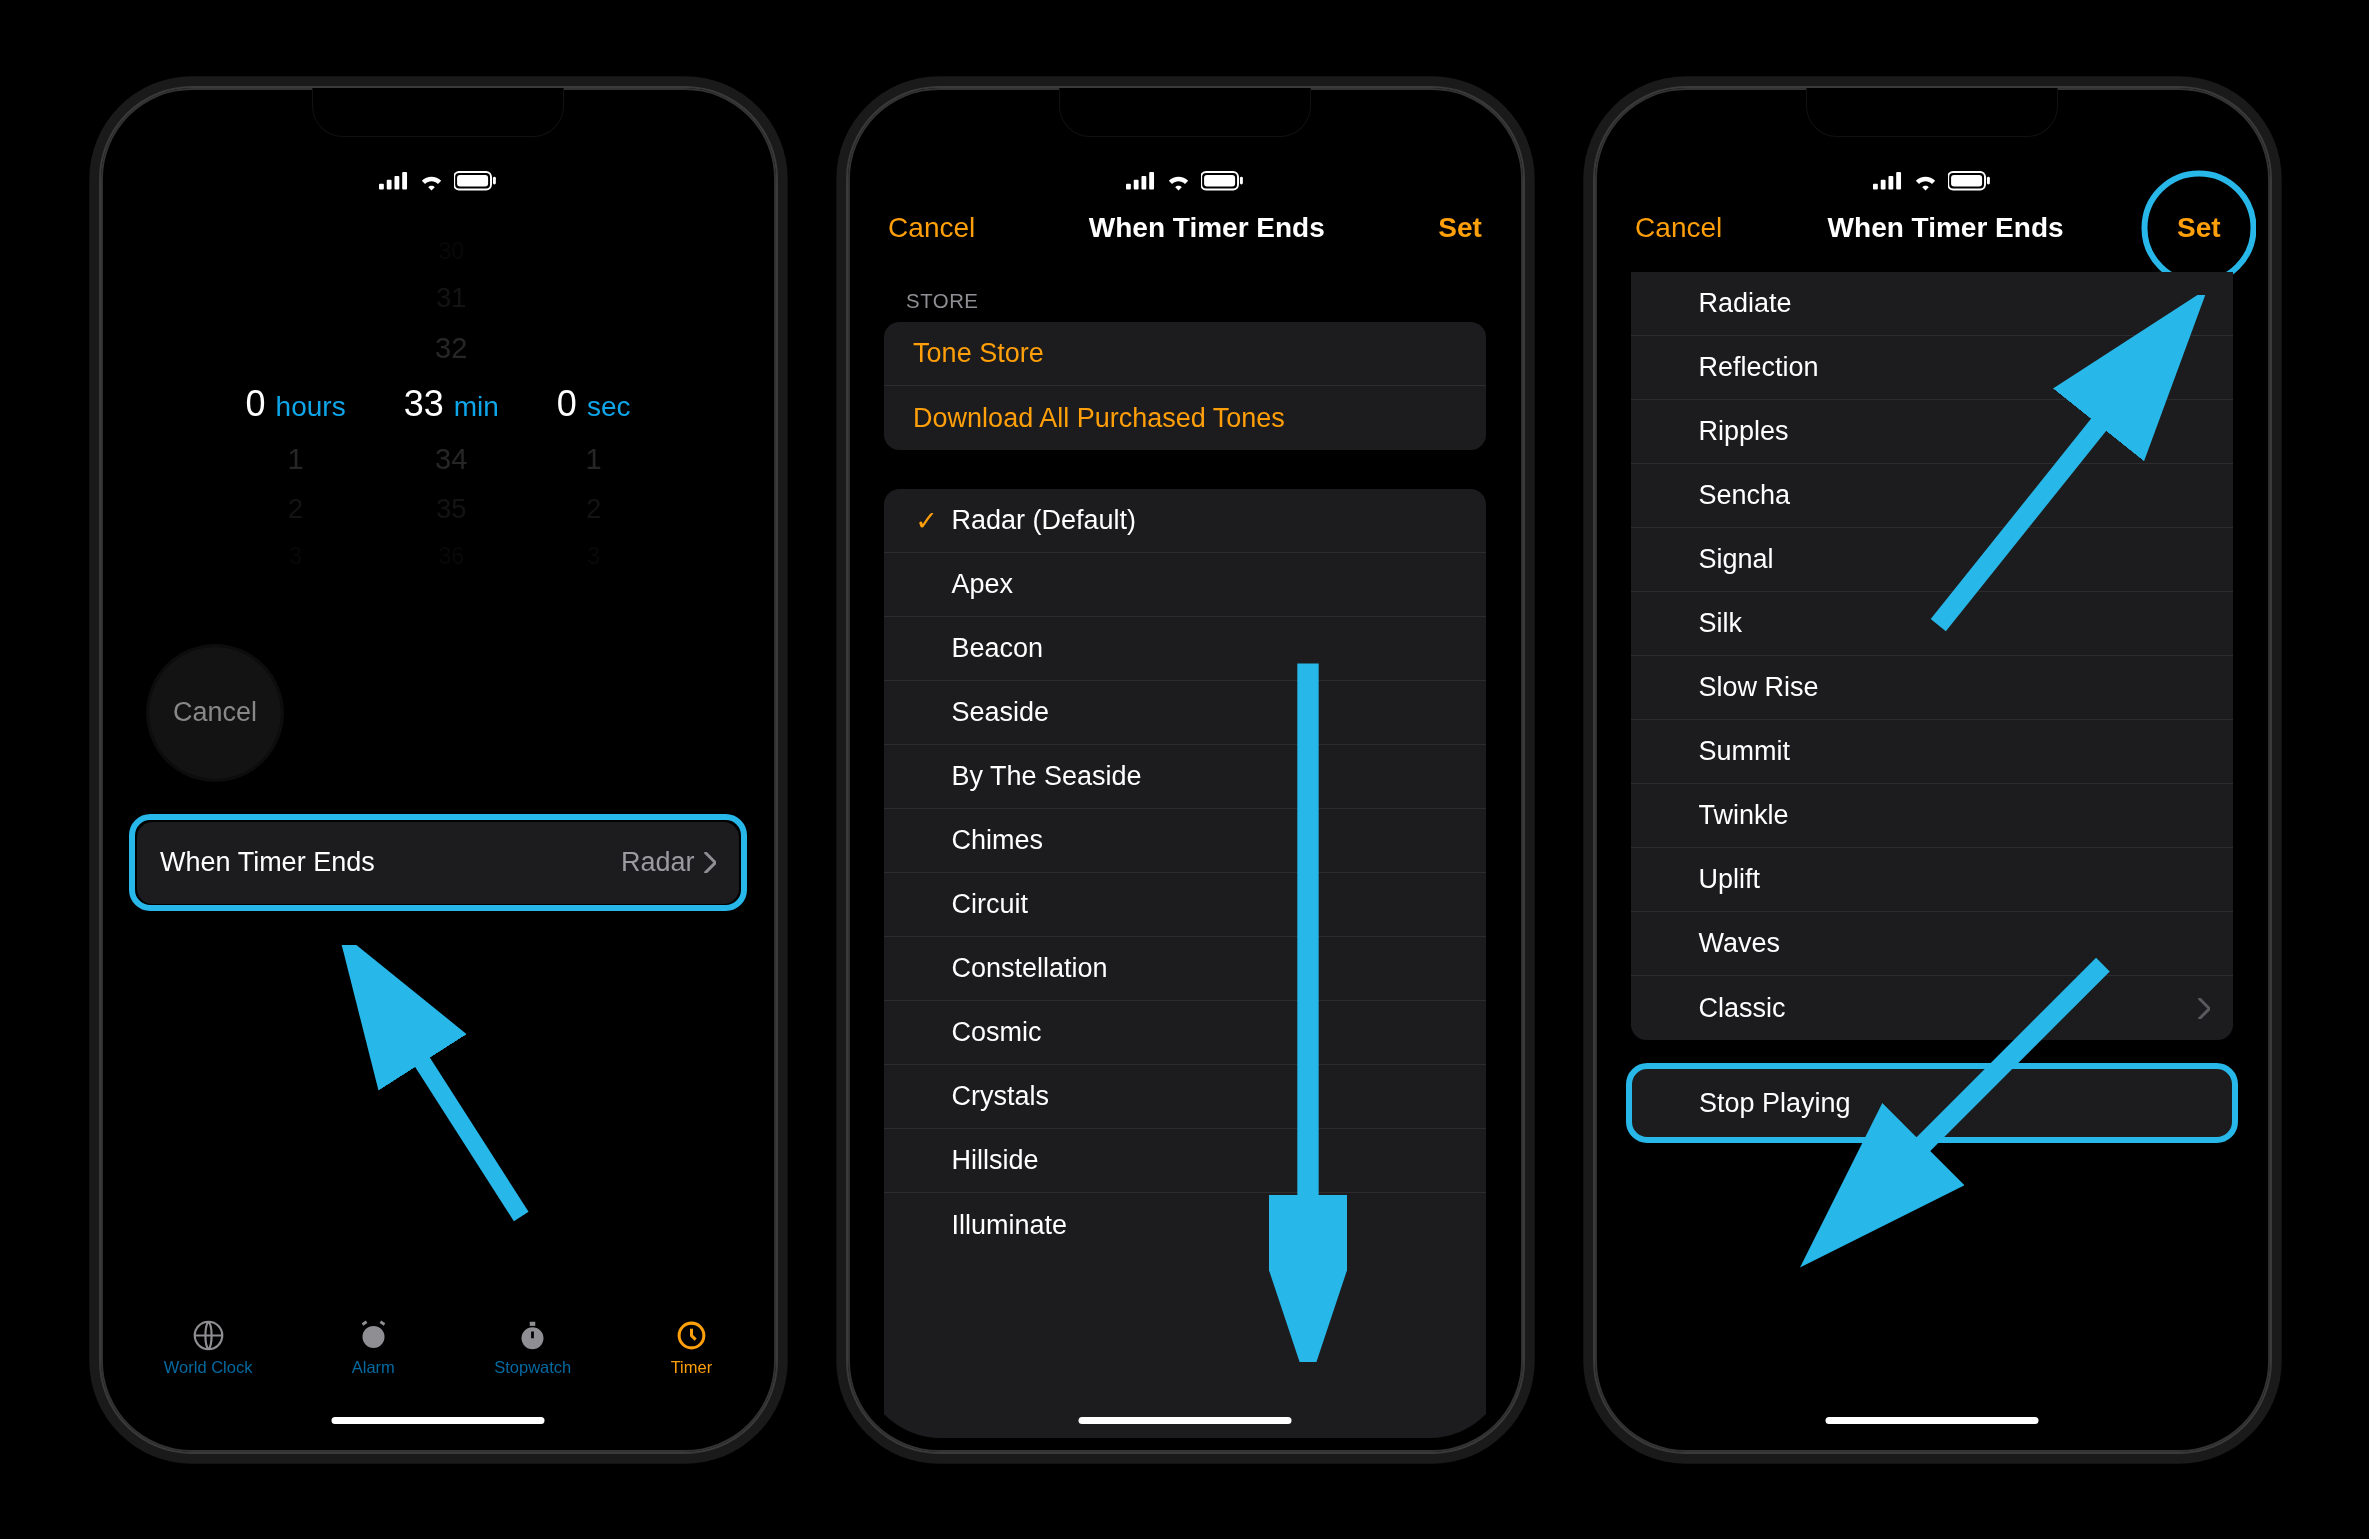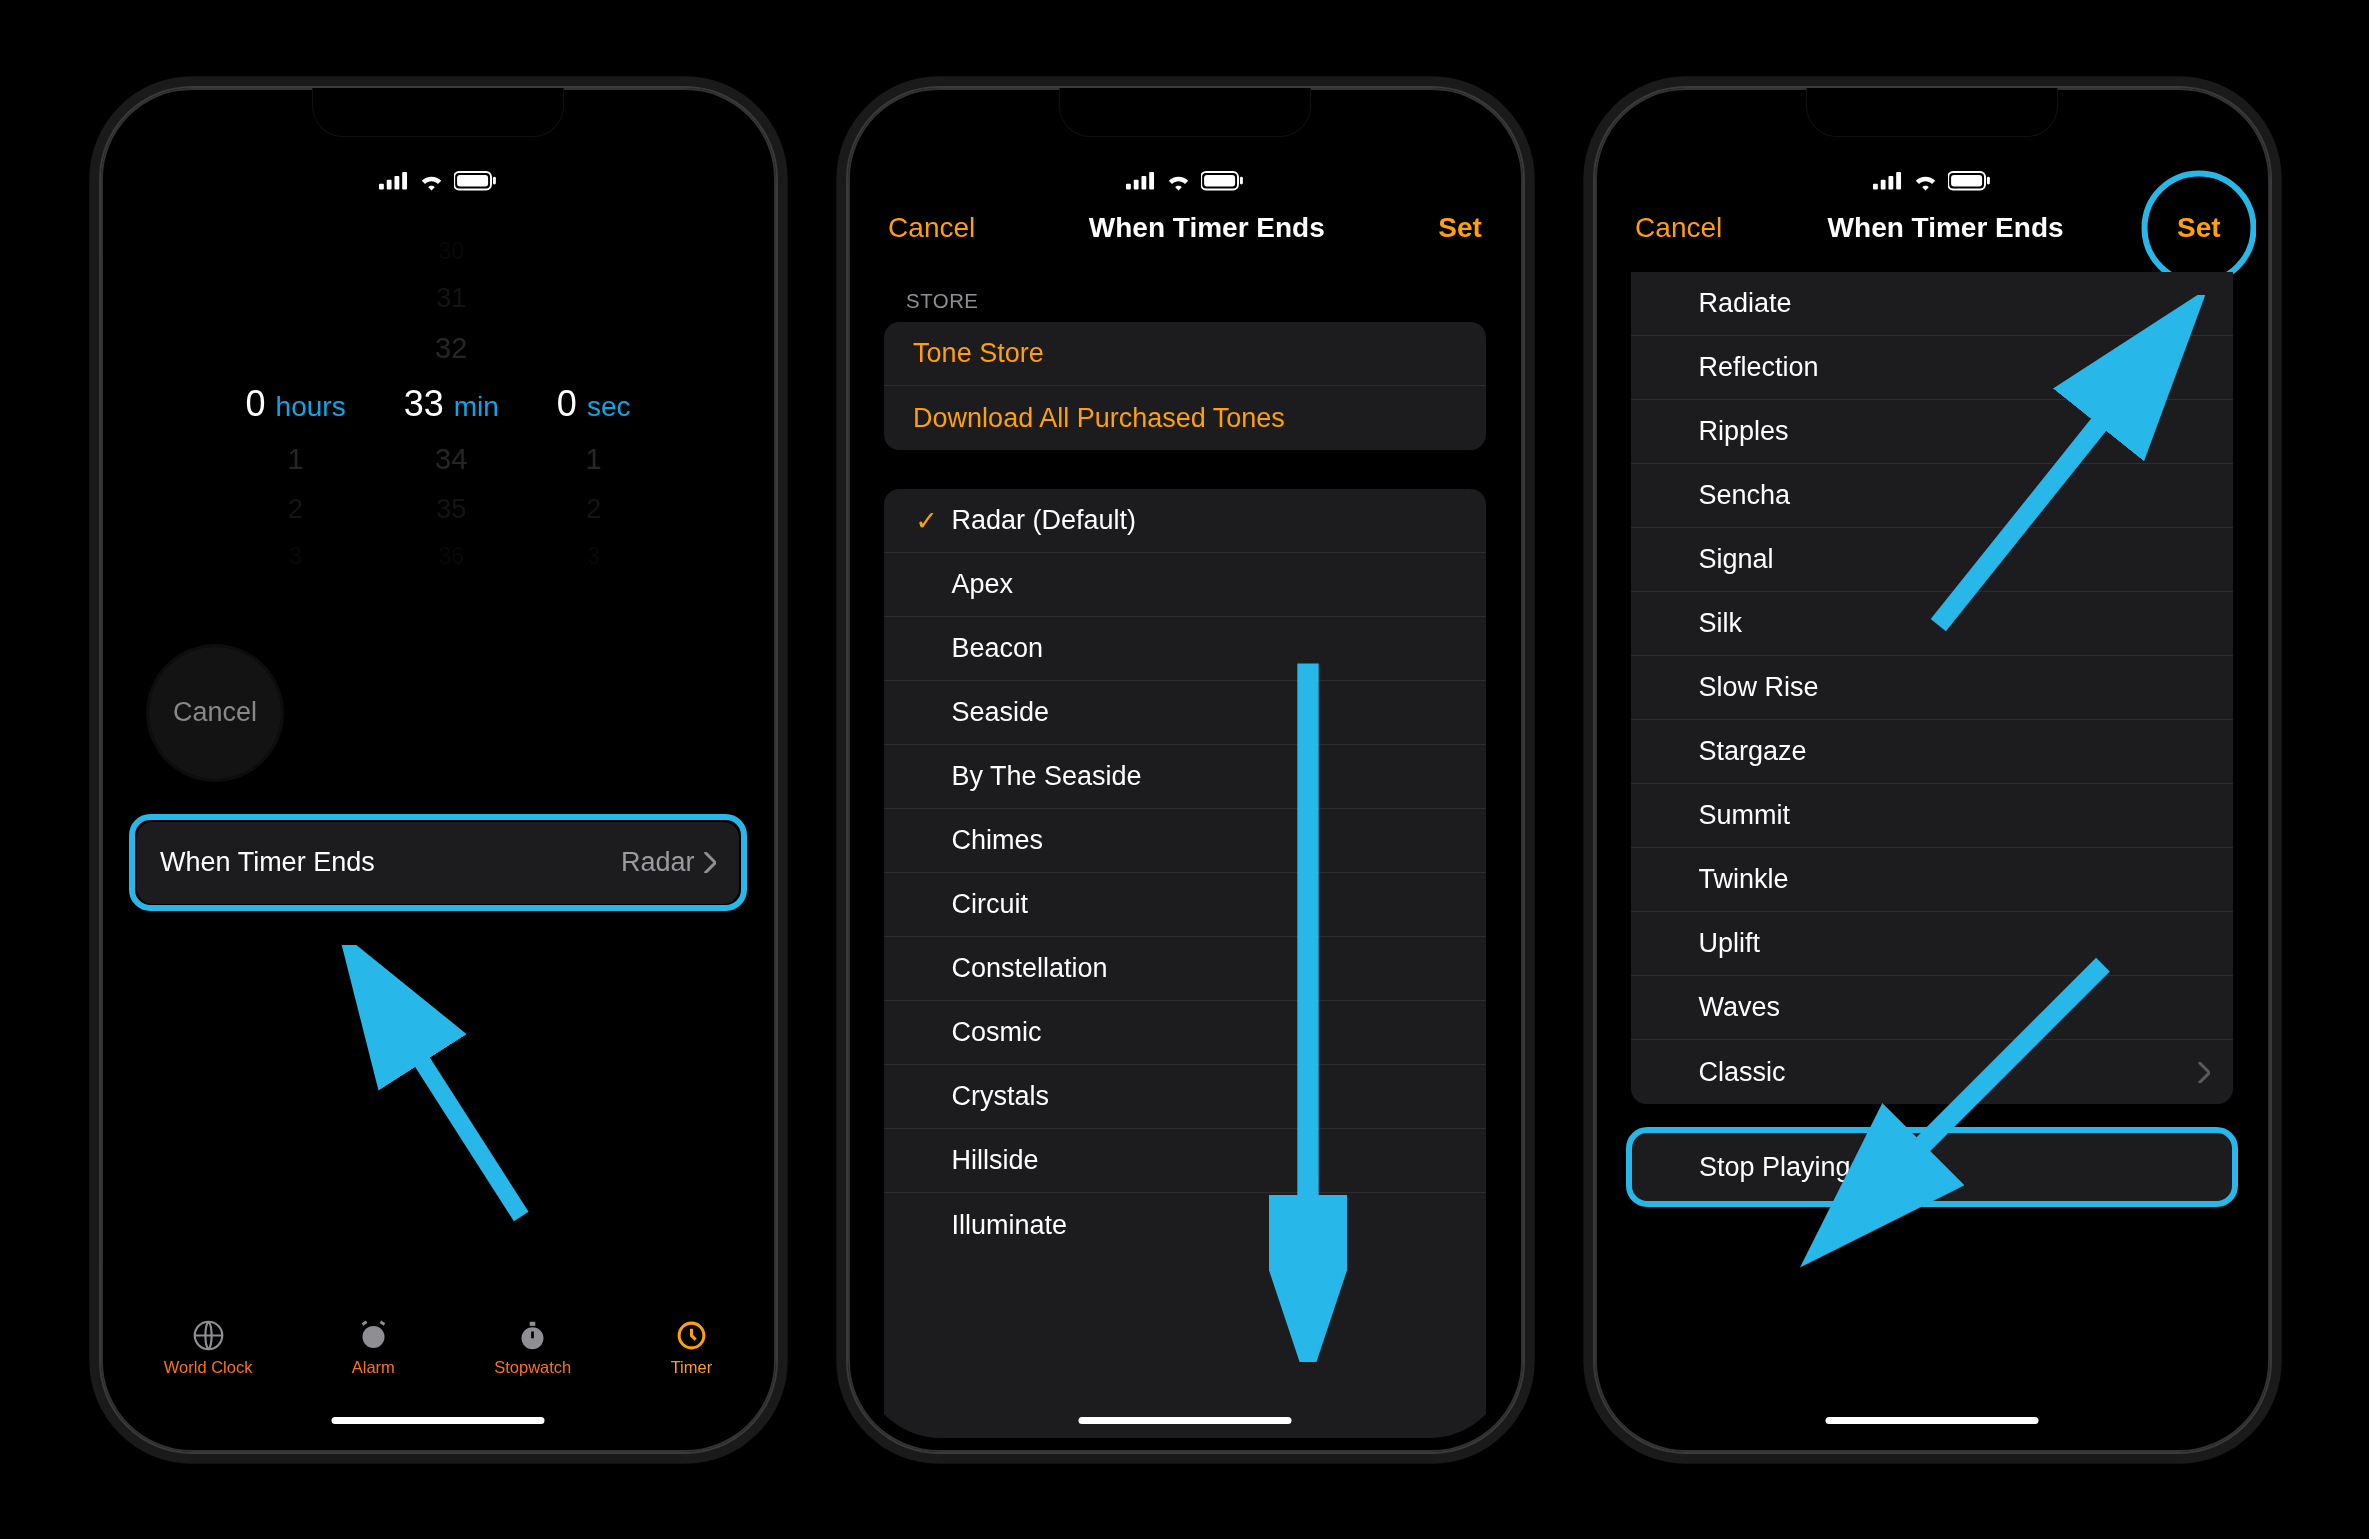--- a/index.html
+++ b/index.html
@@ -146,21 +146,21 @@
     bottom:0; left:0; right:0;
     height:136px;
     display:flex;
     justify-content:space-around;
     align-items:flex-start;
     padding-top:13.6px;
     background:#000;
   }
   .tab-item {
     display:flex; flex-direction:column; align-items:center; gap:3.9px;
-    color:#f97316; font-size:16.5px;
+    color:#0369a1; font-size:16.5px;
   }
   .tab-item.active { color:#ff9f0a; }
   .tab-ico { width:39px; height:39px; display:flex; align-items:center; justify-content:center;}
 
   .home-indicator {
     position:absolute;
     bottom:13.6px; left:50%;
     transform:translateX(-50%);
     width:213px; height:7.8px;
     background:#fff;
@@ -573,24 +573,20 @@
         <div class="list-row white">
           <span class="check-slot"></span>
           <span>Silk</span>
         </div>
         <div class="list-row white">
           <span class="check-slot"></span>
           <span>Slow Rise</span>
         </div>
         <div class="list-row white">
           <span class="check-slot"></span>
-          <span>Stargaze</span>
-        </div>
-        <div class="list-row white">
-          <span class="check-slot"></span>
           <span>Summit</span>
         </div>
         <div class="list-row white">
           <span class="check-slot"></span>
           <span>Twinkle</span>
         </div>
         <div class="list-row white">
           <span class="check-slot"></span>
           <span>Uplift</span>
         </div>

